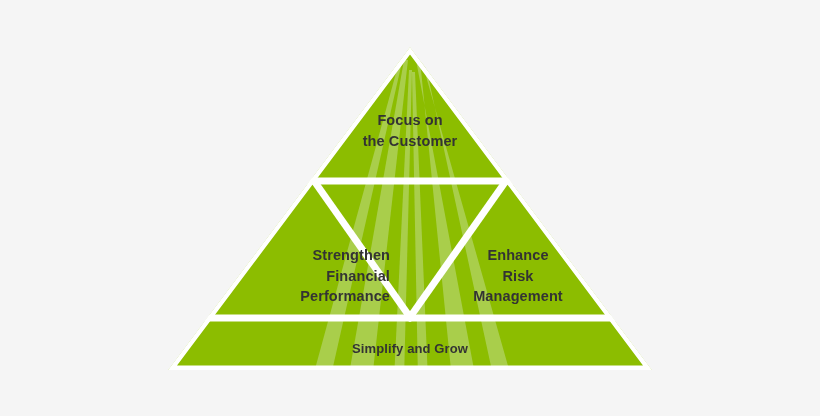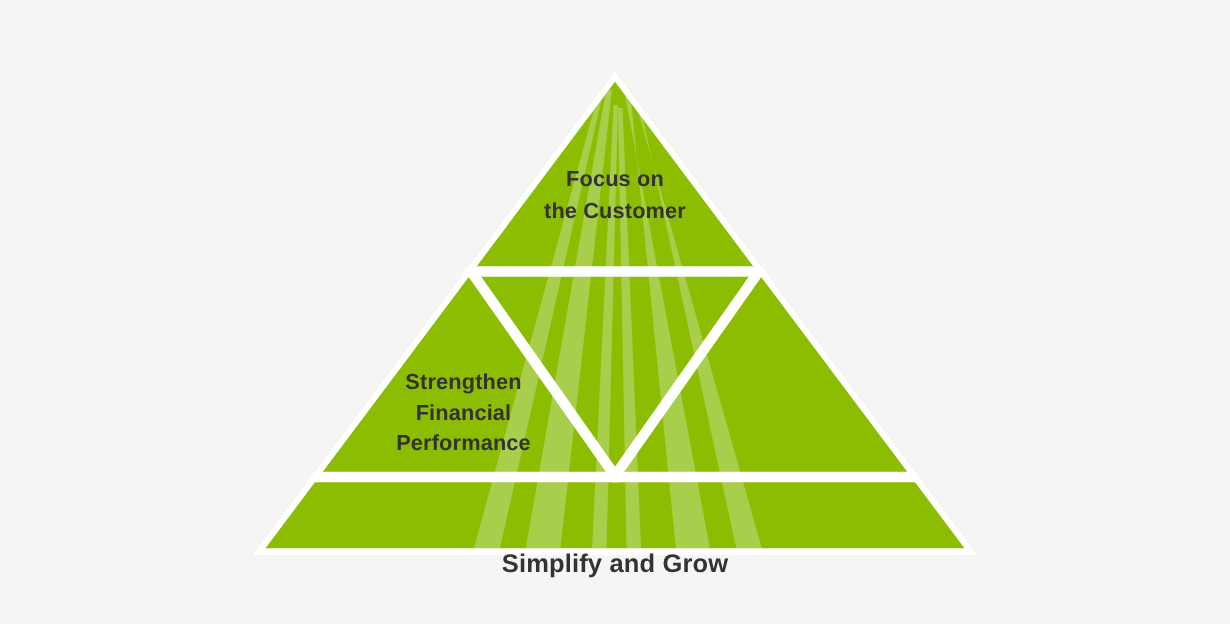--- a/index.html
+++ b/index.html
@@ -40,39 +40,39 @@
     left: 325px;
     top: 110px;
     width: 170px;
     font-size: 14.5px;
   }
   #label-left {
     left: 228px;
     top: 245px;
     width: 162px;
     font-size: 14.5px;
+    text-align: right;
   }
   #label-middle {
     left: 340px;
     top: 212px;
     width: 140px;
     font-size: 14.5px;
   }
   #label-right {
     left: 438px;
     top: 245px;
     width: 160px;
     font-size: 14.5px;
   }
   #label-base {
     left: 280px;
     top: 340px;
     width: 260px;
-    font-size: 17px;
-    margin-top: 24px;
+    font-size: 13px;
   }
 </style>
 </head>
 <body>
 
 <div id="pyramid-diagram">
 
   <svg id="pyramid-svg" viewBox="0 0 820 416" xmlns="http://www.w3.org/2000/svg">
     <defs>
       <clipPath id="clip-pyramid">
@@ -106,16 +106,19 @@
   </svg>
 
   <div class="tier-label" id="label-top">Focus on
 the Customer</div>
 
   <div class="tier-label" id="label-left">Strengthen
 Financial
 Performance</div>
 
 
+  <div class="tier-label" id="label-right">Enhance
+Risk
+Management</div>
 
   <div class="tier-label" id="label-base">Simplify and Grow</div>
 
 </div>
 
 </body></html>

